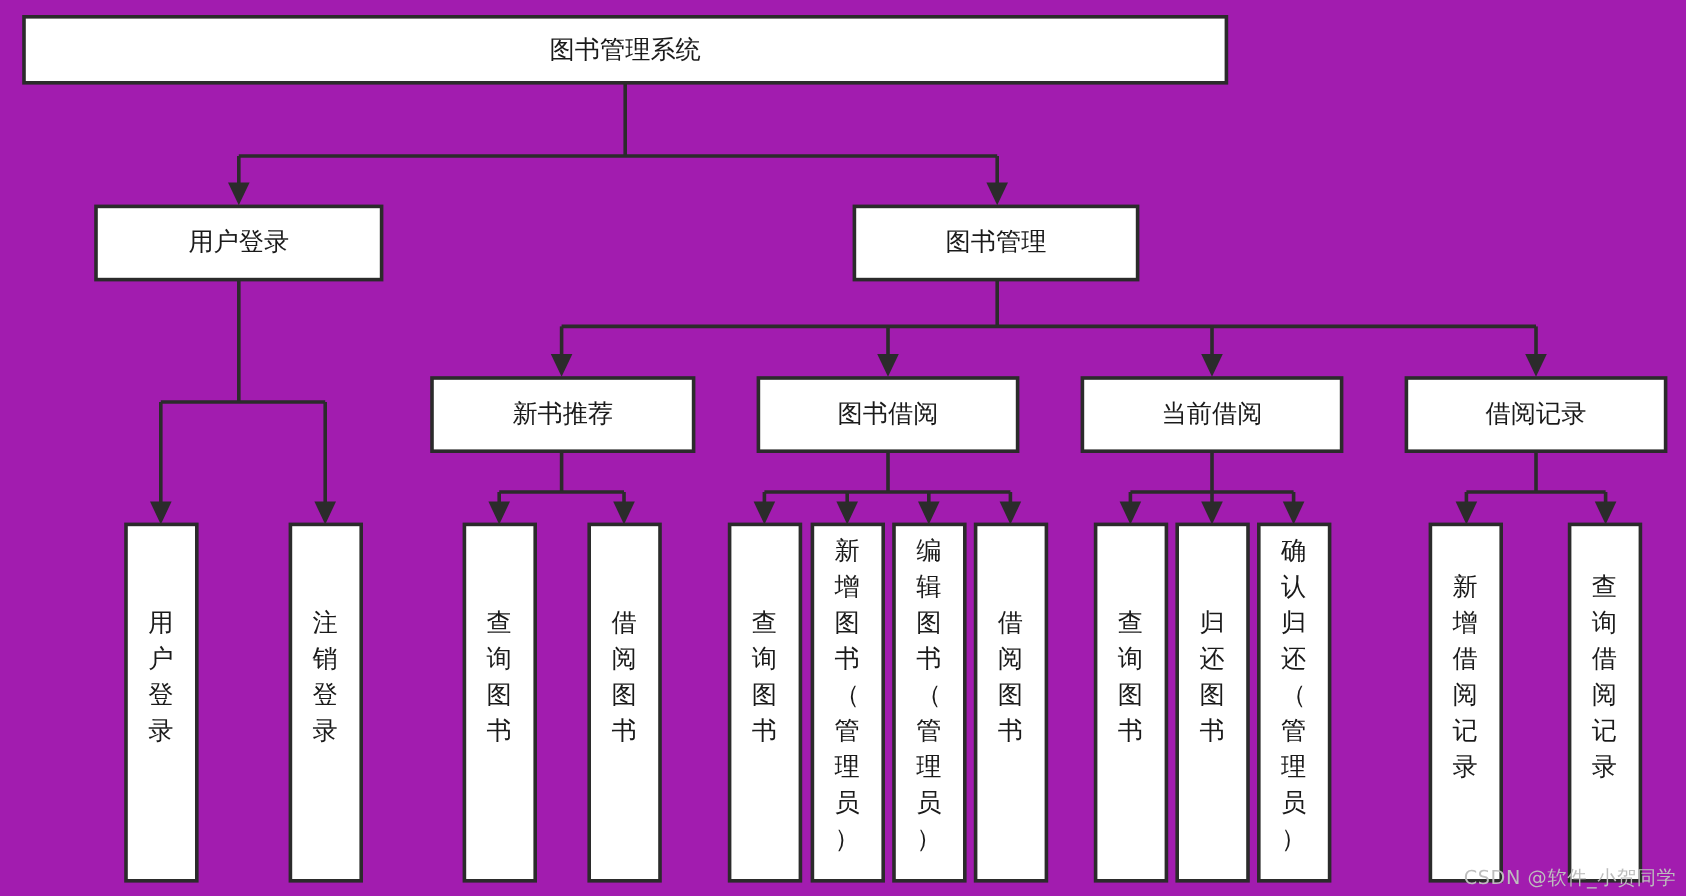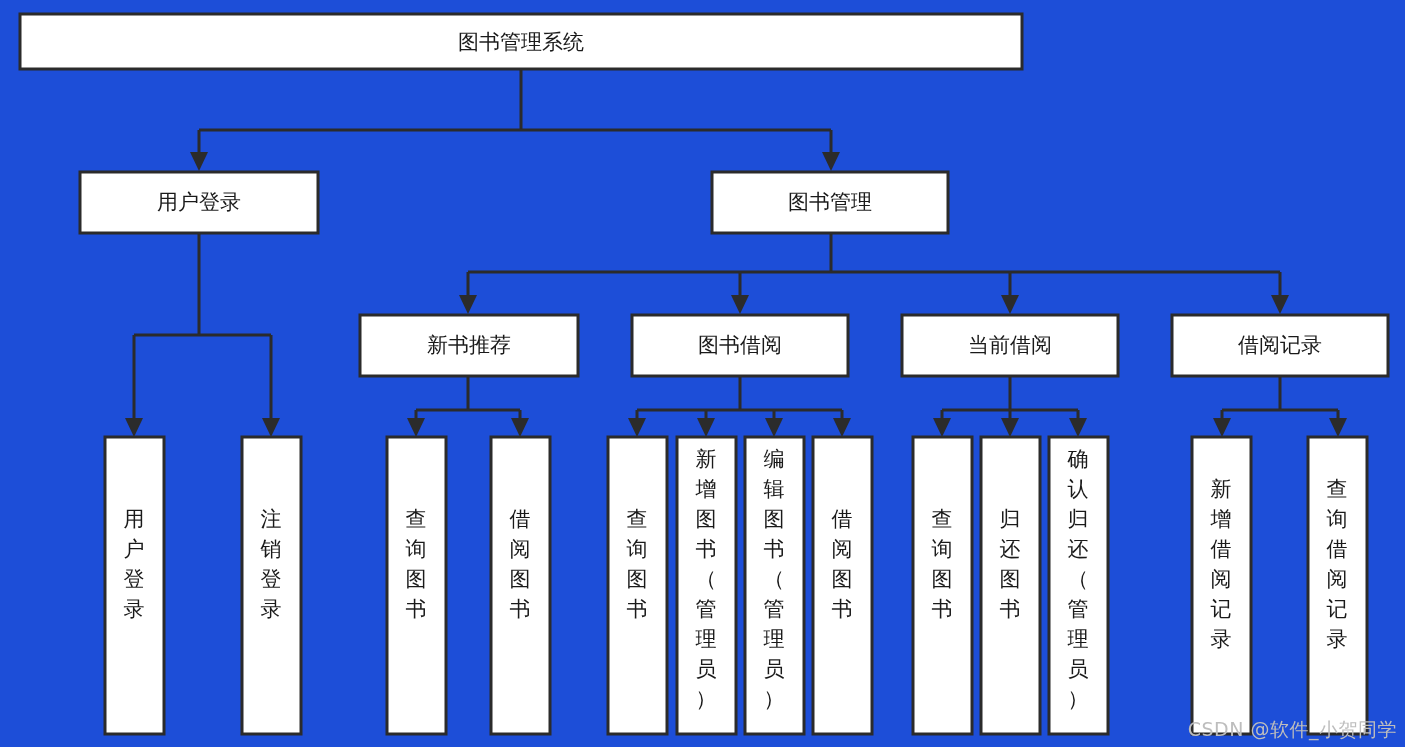--- a/index.html
+++ b/index.html
@@ -10,21 +10,21 @@
   body {
     width: 1405px;
     height: 747px;
     font-family: "DejaVu Sans", "Liberation Sans", sans-serif;
     overflow: hidden;
   }
   #diagram-root {
     position: relative;
     width: 1405px;
     height: 747px;
-    background: #1d4ed8;
+    background: #a21caf;
   }
   svg.diagram-svg {
     position: absolute;
     left: 0;
     top: 0;
     width: 1405px;
     height: 747px;
   }
   .node-box {
     fill: #ffffff;
@@ -52,21 +52,21 @@
   }
   .conn-arrow {
     fill: #2b2b2b;
     stroke: none;
   }
   .watermark-text {
     position: absolute;
     right: 8px;
     bottom: 4px;
     font-family: "DejaVu Sans", "Liberation Sans", sans-serif;
-    font-size: 19px;
+    font-size: 16px;
     color: #bdbdbd;
     white-space: nowrap;
     letter-spacing: 0.5px;
     pointer-events: none;
   }
 </style>
 </head>
 <body>
 
 <div id="diagram-root">

